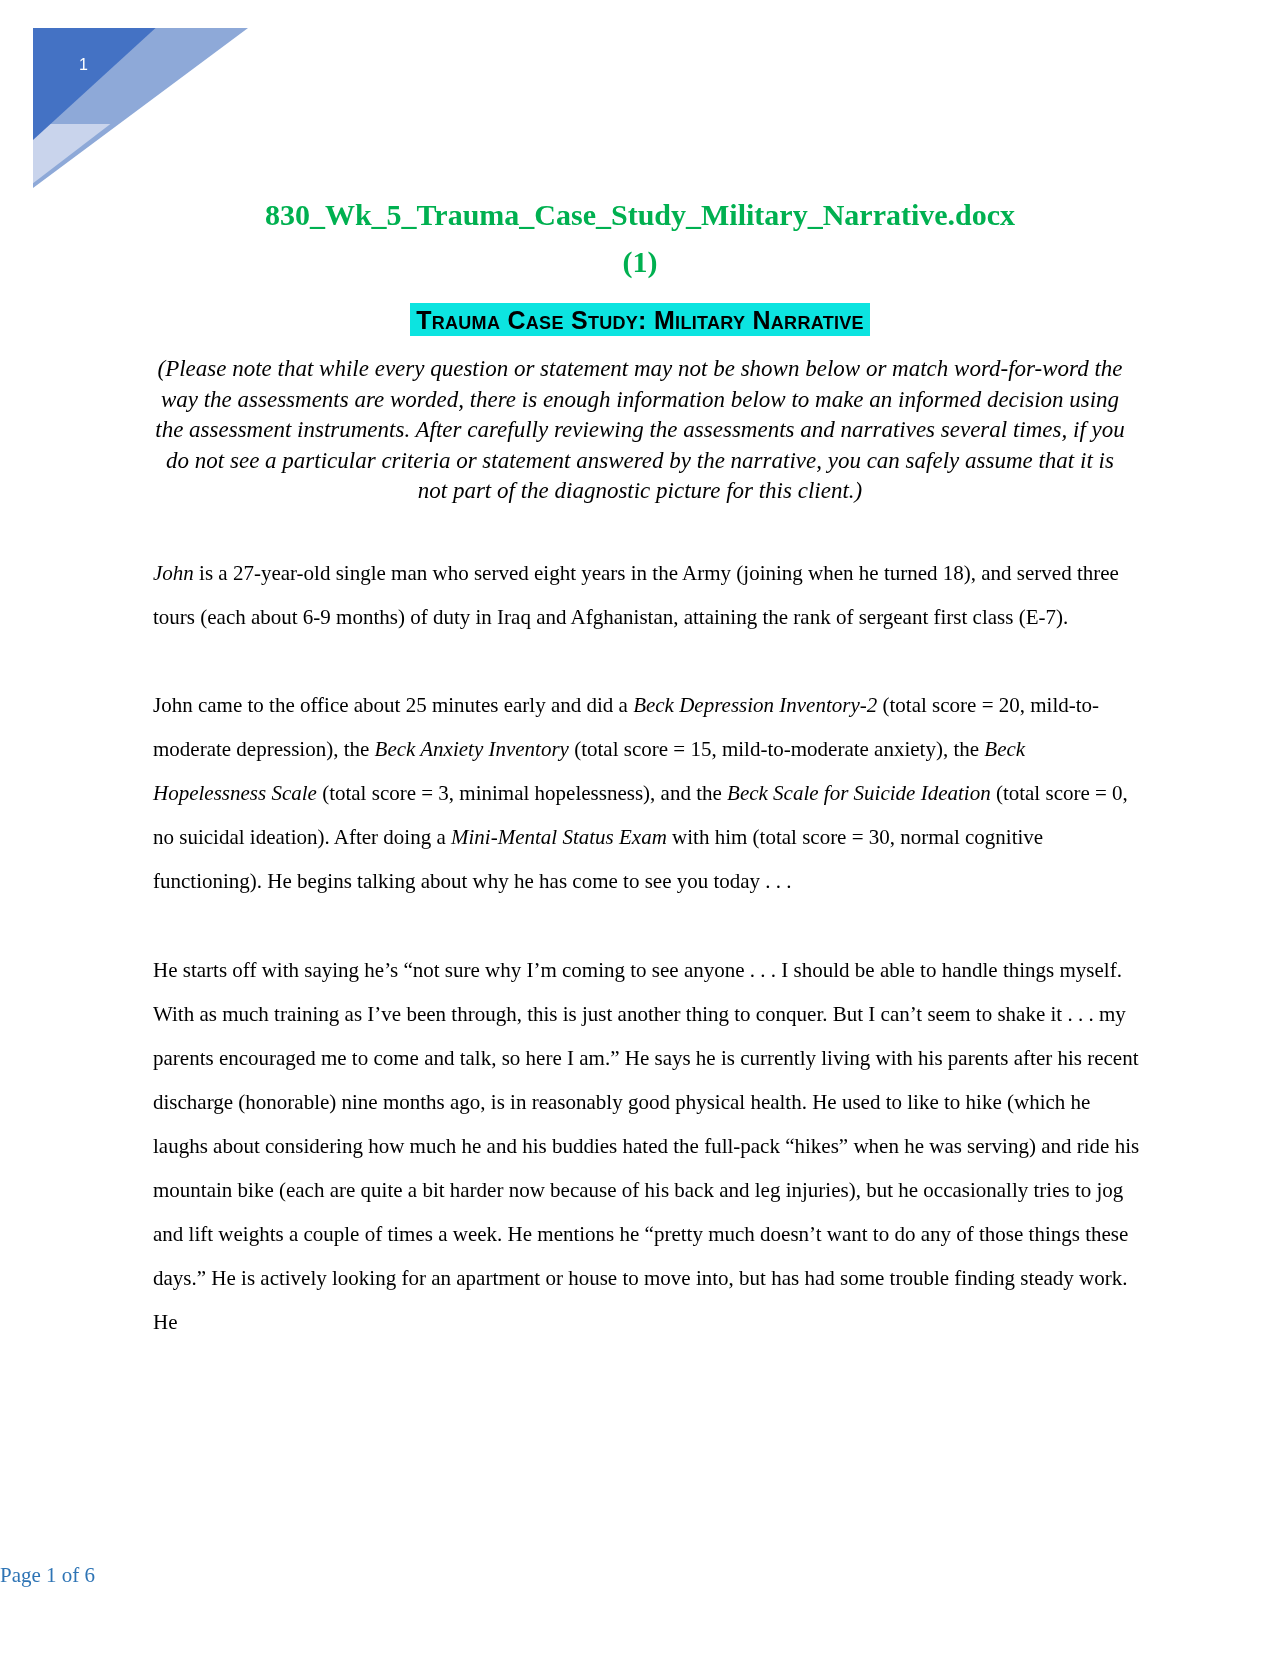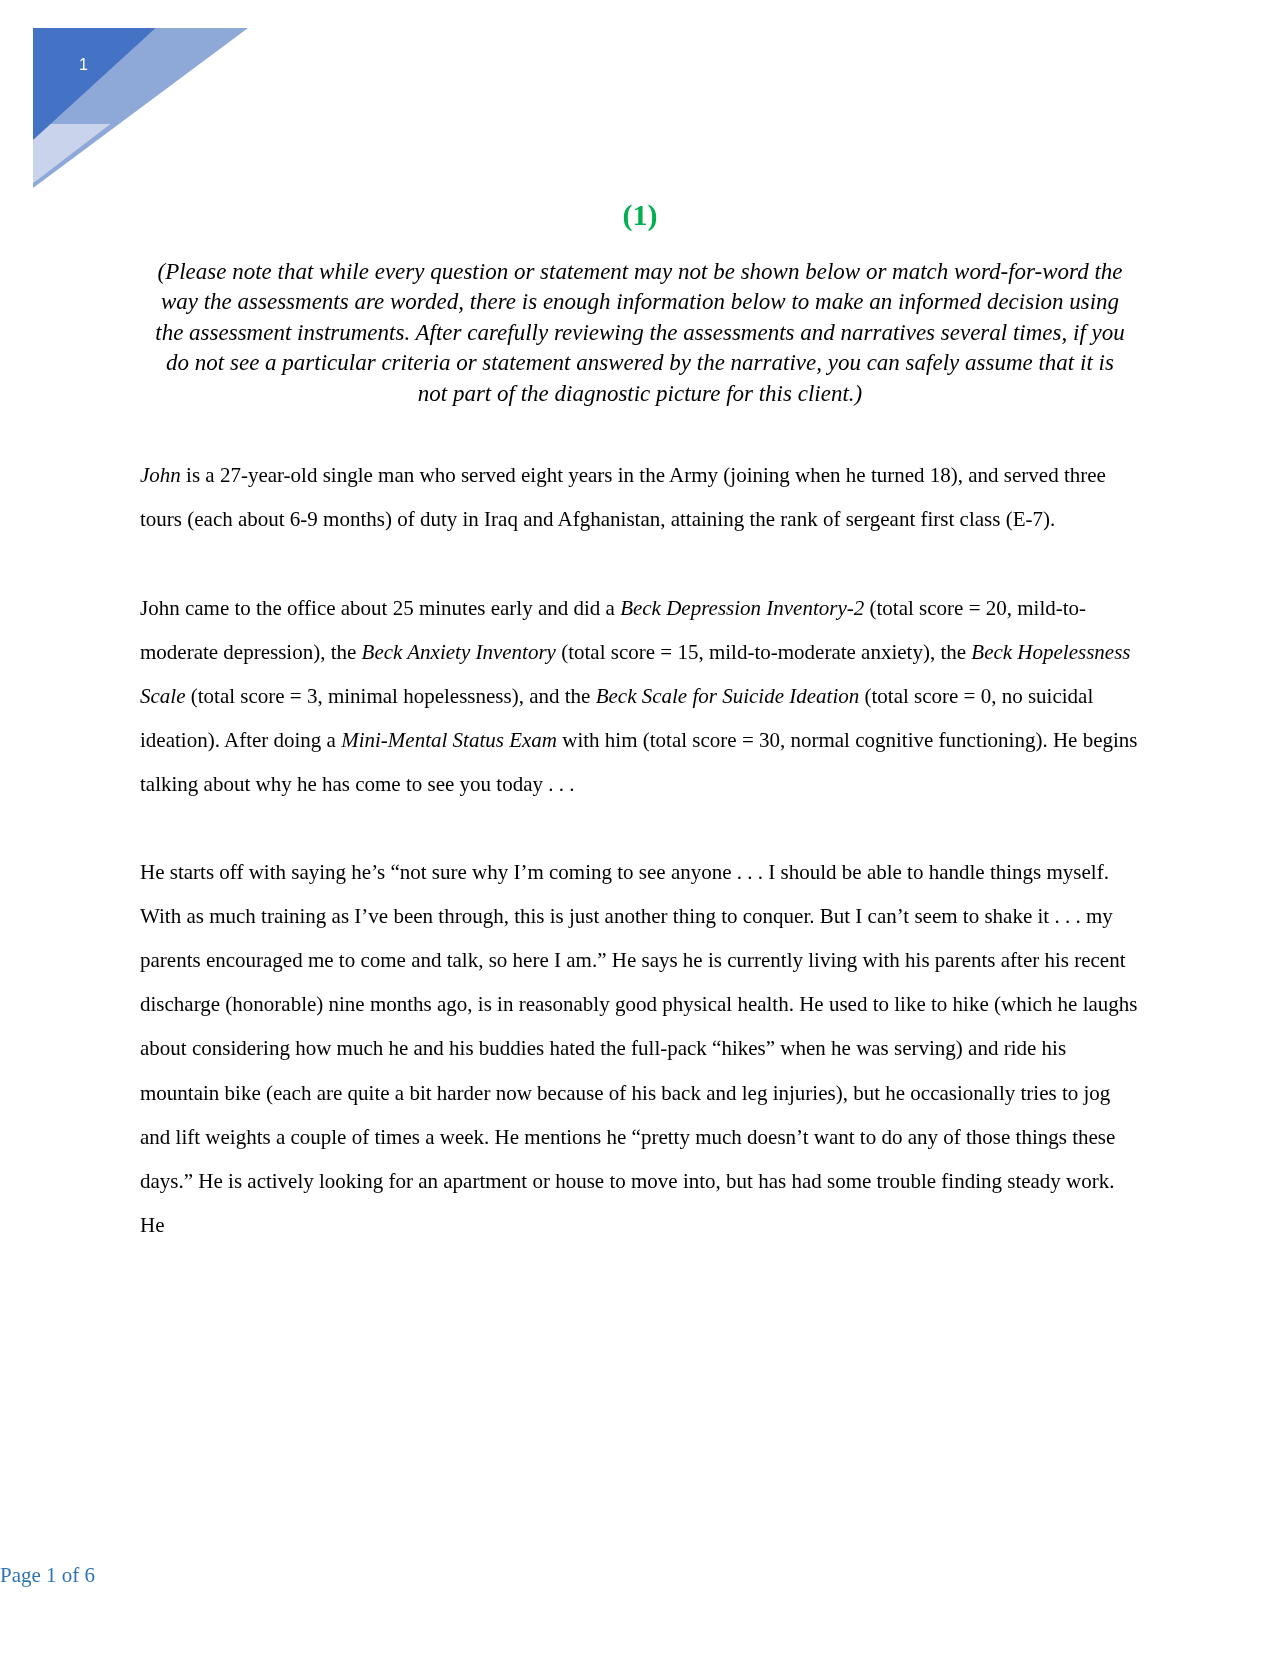--- a/index.html
+++ b/index.html
@@ -85,21 +85,21 @@
     margin: 18px auto 0 auto;
     max-width: 980px;
     text-align: center;
     font-style: italic;
     font-size: 23px;
     line-height: 1.33;
   }
 
   .paragraphs { margin-top: 6px; }
   .body-para {
-    margin: 44px 0 0 0;
+    margin: 44px 0 0 13px;
     font-size: 21px;
     line-height: 2.1;
     text-align: left;
   }
   .body-para em { font-style: italic; }
 
   .footer {
     position: absolute;
     bottom: 68px;
     left: 0;
@@ -117,23 +117,27 @@
   <div class="corner">
     <div class="tri tri-light"></div>
     <div class="tri tri-pale"></div>
     <div class="tri tri-dark"></div>
     <div class="corner-num">1</div>
   </div>
 
   <div class="content">
 
     <h1 class="doc-title">
+      <span class="title-line">830_Wk_5_Trauma_Case_Study_Military_Narrative.docx</span>
       <span class="title-line">(1)</span>
     </h1>
 
+    <h2 class="doc-heading">
+      <span class="highlight">Trauma Case Study: Military Narrative</span>
+    </h2>
 
     <p class="disclaimer">(Please note that while every question or statement may not be shown below or match word-for-word the way the assessments are worded, there is enough information below to make an informed decision using the assessment instruments. After carefully reviewing the assessments and narratives several times, if you do not see a particular criteria or statement answered by the narrative, you can safely assume that it is not part of the diagnostic picture for this client.)</p>
 
     <div class="paragraphs">
         <p class="body-para"><em>John</em><span> is a 27-year-old single man who served eight years in the Army (joining when he turned 18), and served three tours (each about 6-9 months) of duty in Iraq and Afghanistan, attaining the rank of sergeant first class (E-7).</span></p>
         <p class="body-para"><span>John came to the office about 25 minutes early and did a </span><em>Beck Depression Inventory-2</em><span> (total score = 20, mild-to-moderate depression), the </span><em>Beck Anxiety Inventory</em><span> (total score = 15, mild-to-moderate anxiety), the </span><em>Beck Hopelessness Scale</em><span> (total score = 3, minimal hopelessness), and the </span><em>Beck Scale for Suicide Ideation</em><span> (total score = 0, no suicidal ideation). After doing a </span><em>Mini-Mental Status Exam</em><span> with him (total score = 30, normal cognitive functioning). He begins talking about why he has come to see you today . . .</span></p>
         <p class="body-para"><span>He starts off with saying he’s “not sure why I’m coming to see anyone . . . I should be able to handle things myself. With as much training as I’ve been through, this is just another thing to conquer. But I can’t seem to shake it . . . my parents encouraged me to come and talk, so here I am.” He says he is currently living with his parents after his recent discharge (honorable) nine months ago, is in reasonably good physical health. He used to like to hike (which he laughs about considering how much he and his buddies hated the full-pack “hikes” when he was serving) and ride his mountain bike (each are quite a bit harder now because of his back and leg injuries), but he occasionally tries to jog and lift weights a couple of times a week. He mentions he “pretty much doesn’t want to do any of those things these days.” He is actively looking for an apartment or house to move into, but has had some trouble finding steady work. He</span></p>
       </div>
 
   </div>

